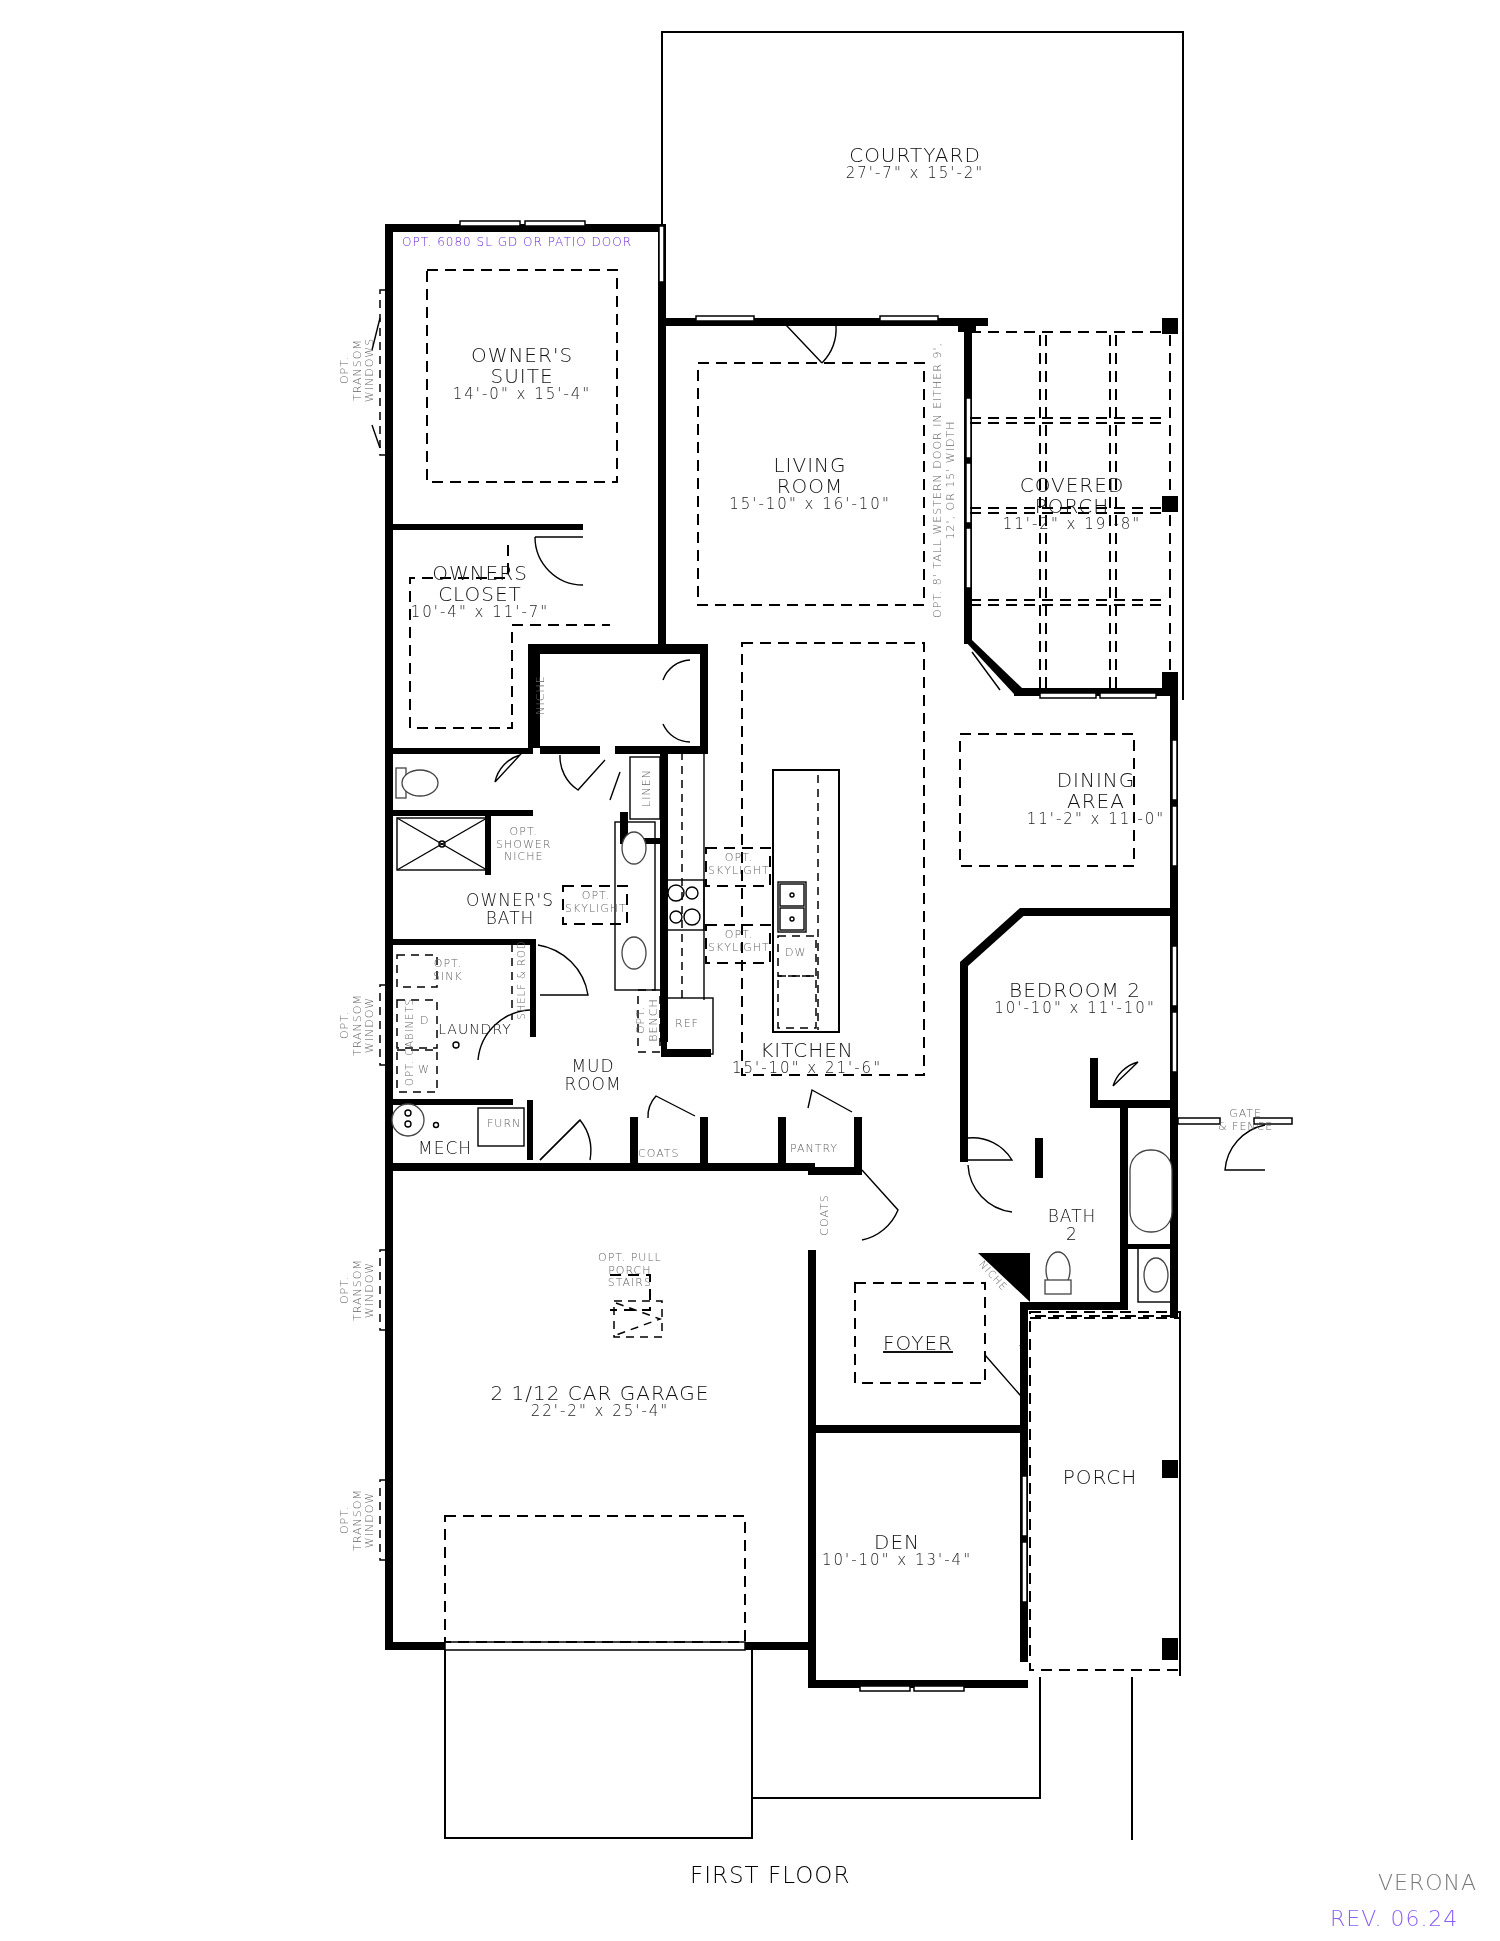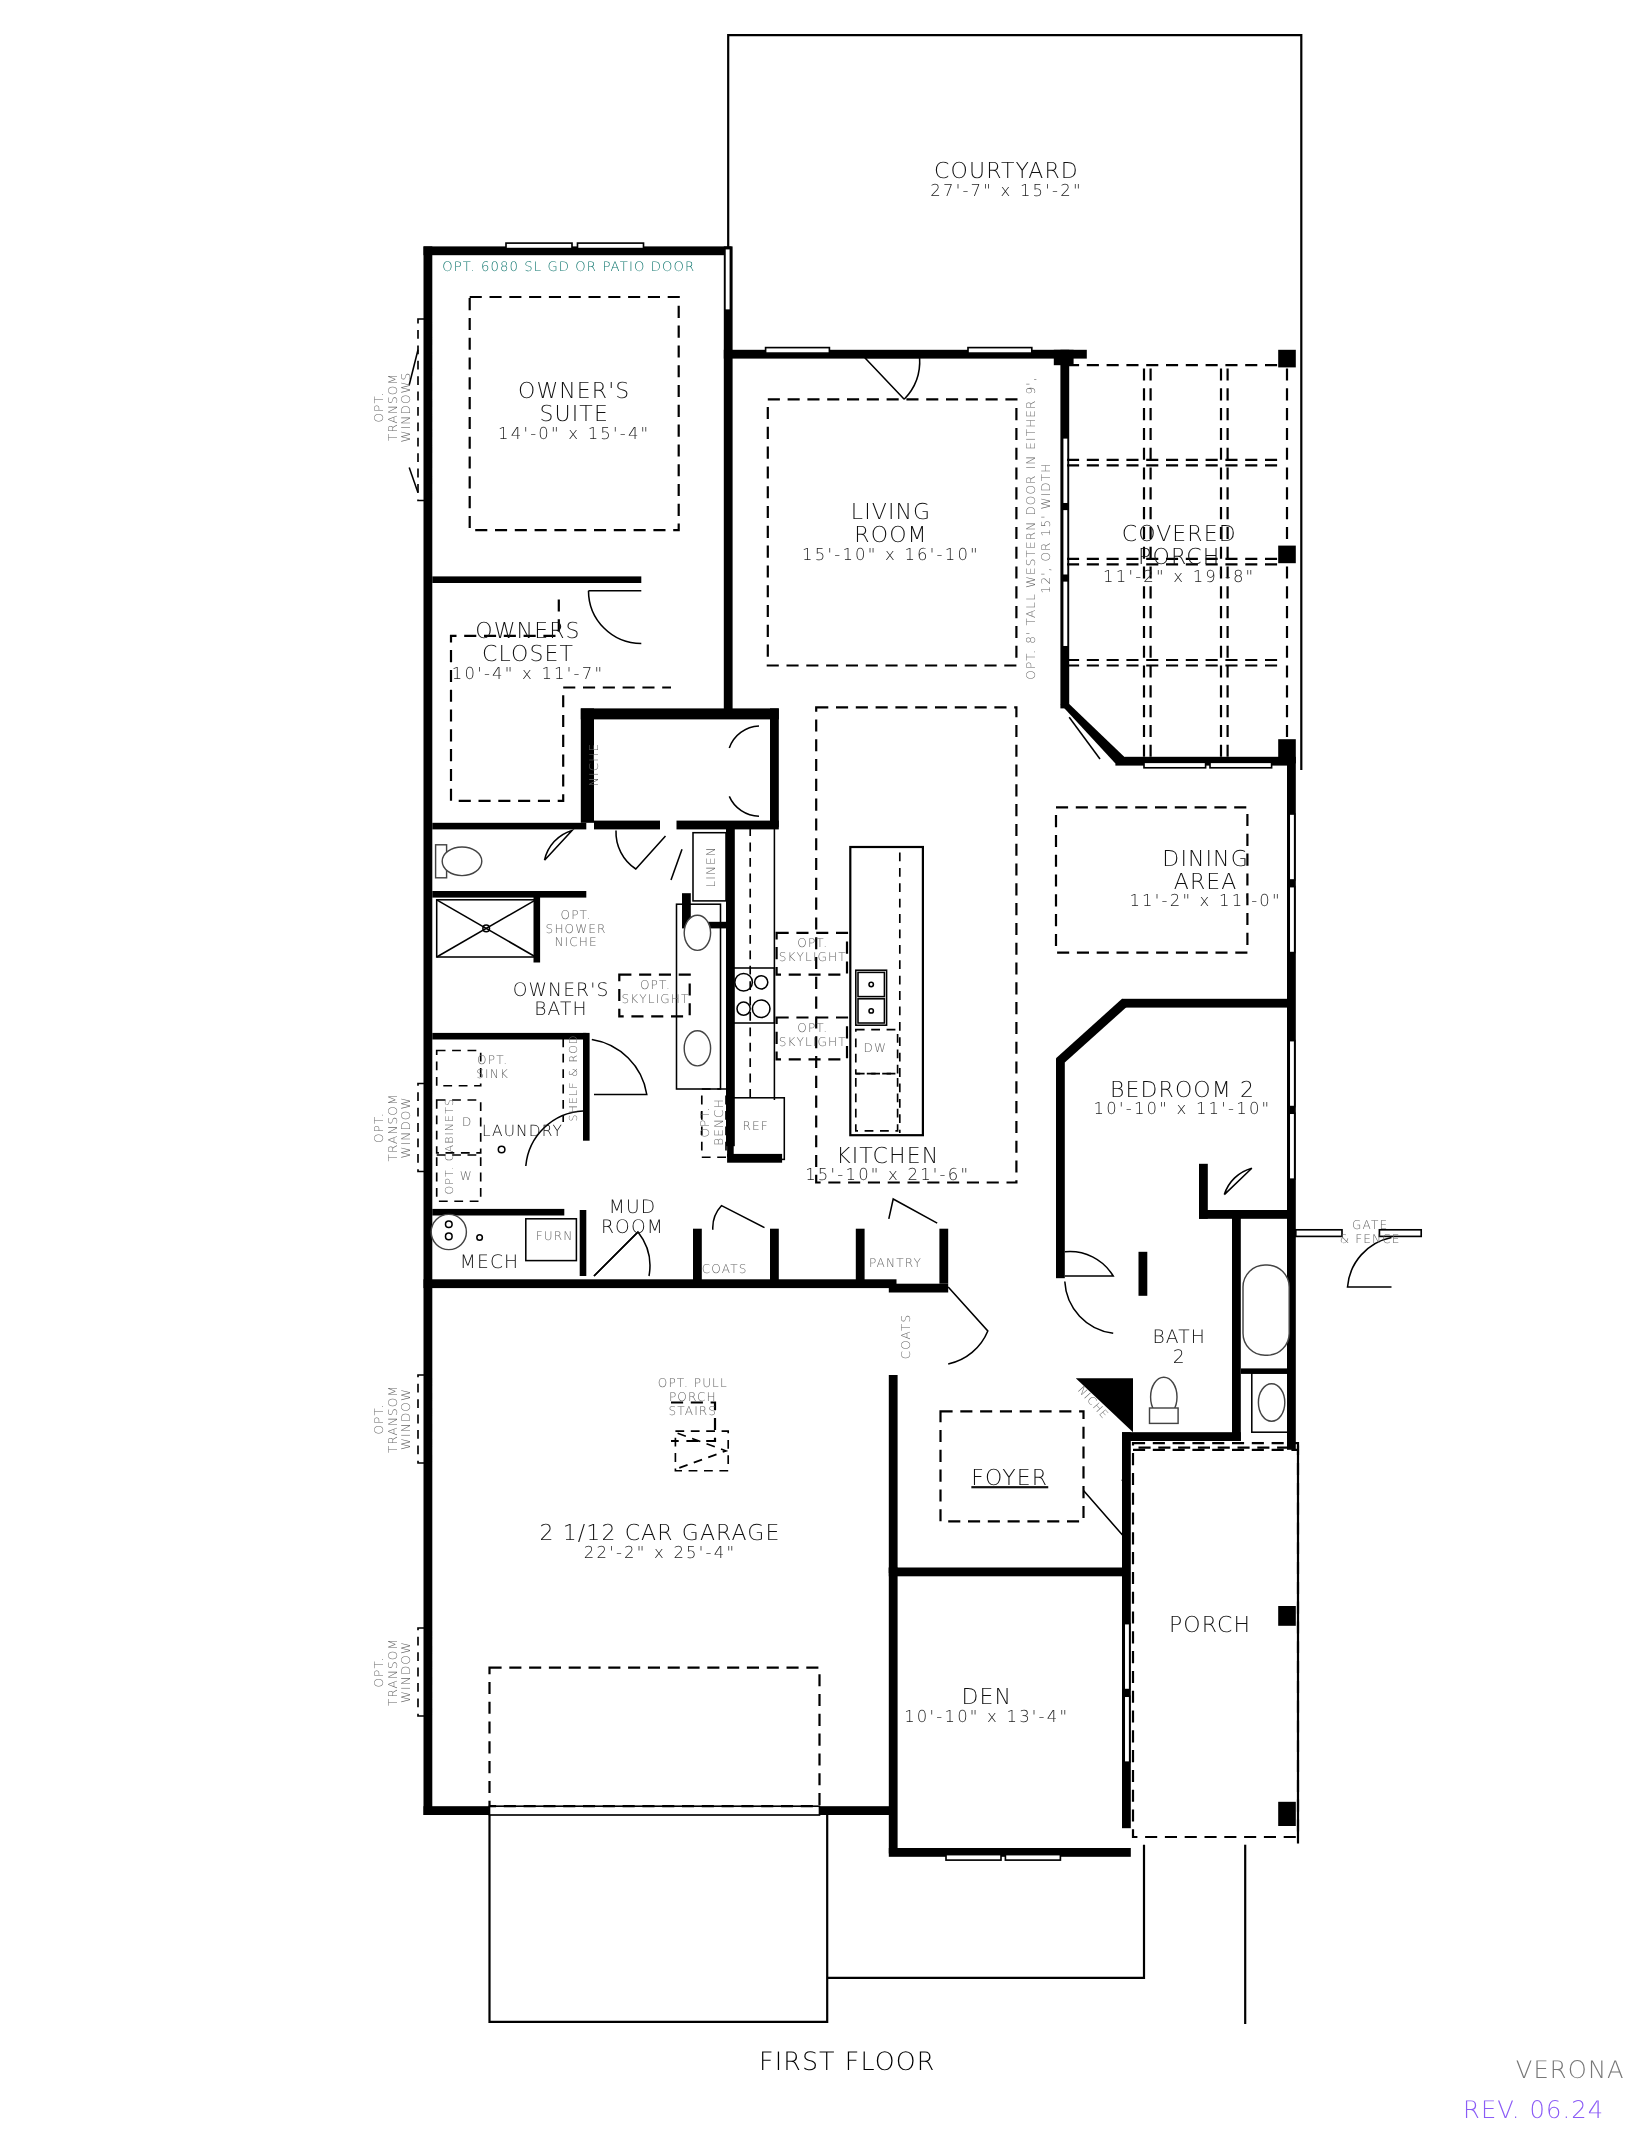--- a/index.html
+++ b/index.html
@@ -10,21 +10,21 @@
     .hair { stroke: #000; stroke-width: 1.4; fill: none; }
     .dash { stroke: #000; stroke-width: 2; fill: none; stroke-dasharray: 11 7; }
     .dash-thin { stroke: #000; stroke-width: 1.5; fill: none; stroke-dasharray: 8 6; }
     .win { fill: #fff; stroke: #000; stroke-width: 1.5; }
     .fixture { fill: #fff; stroke: #444; stroke-width: 1.3; }
     .lbl { position: absolute; text-align: center; color: #111; font-family: "DejaVu Sans", sans-serif; font-weight: 200; letter-spacing: 1px; line-height: 1.05; white-space: nowrap; transform: translateX(-50%); }
     .lbl .name { font-size: 20px; display: block; }
     .lbl .dim { font-size: 15px; display: block; letter-spacing: 2px; color: #222; }
     .note { position: absolute; color: #666; font-size: 11px; letter-spacing: 1px; text-align: center; line-height: 1.15; white-space: nowrap; font-family: "DejaVu Sans", sans-serif; font-weight: 200; }
     .vert { transform: translate(-50%,-50%) rotate(-90deg); }
-    .small { font-size: 12px; color: #0f766e; text-align: right; }
+    .small { font-size: 12px; color: #6d28d9; text-align: right; }
     .title { position: absolute; font-family: "DejaVu Sans", sans-serif; font-weight: 200; letter-spacing: 1px; color: #000000; }
   </style>
 </head>
 <body>
 
 <svg class="plan" viewBox="0 0 1500 1941" xmlns="http://www.w3.org/2000/svg">
 
   <g>
     <polyline class="thin" points="662,320 662,32 1183,32 1183,700"></polyline>
   </g>
@@ -370,21 +370,21 @@
   <span>WINDOW</span>
 </div>
 
 <div class="note vert" style="left:648px; top:1020px;">
   <span>OPT.</span><br>
   <span>BENCH</span>
 </div>
 <div class="note" style="left:675px; top:1018px;">REF</div>
 <div class="note" style="left:785px; top:947px;">DW</div>
 
-<div class="lbl" style="left:575px; top:1058px;margin-top:32px;">
+<div class="lbl" style="left:593px; top:1058px;">
   <span class="name" style="font-size:17px;">MUD</span>
   <span class="name" style="font-size:17px;">ROOM</span>
 </div>
 
 <div class="lbl" style="left:807px; top:1040px;">
   <span class="name">KITCHEN</span>
   <span class="dim">15'-10" x 21'-6"</span>
 </div>
 
 <div class="note" style="left:487px; top:1118px;">FURN</div>

